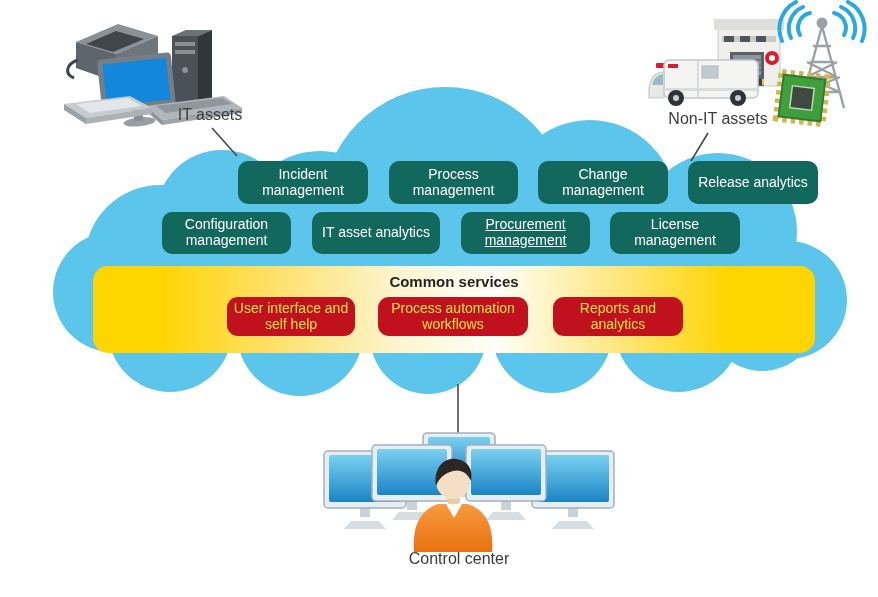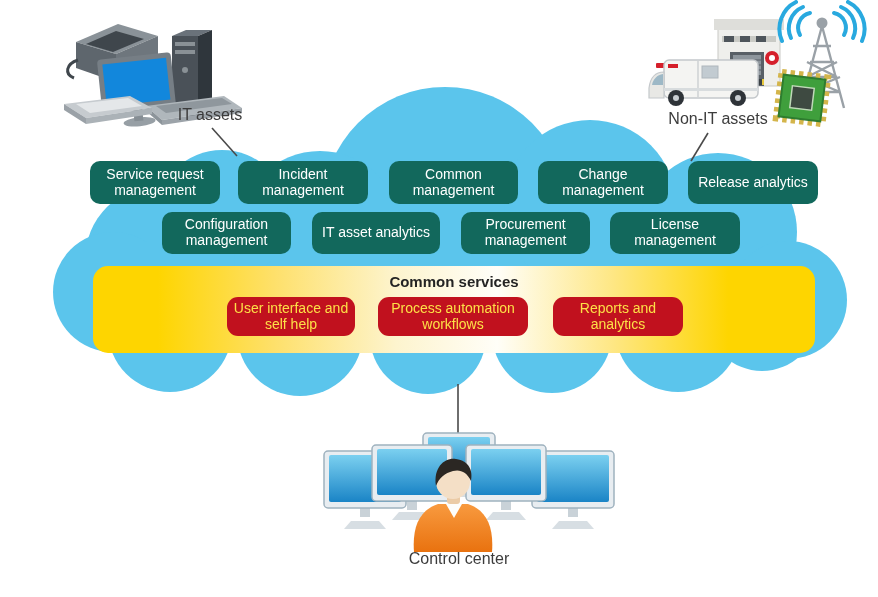--- a/index.html
+++ b/index.html
@@ -207,29 +207,28 @@
         <circle cx="453" cy="482" r="17" fill="#f4dfc6"></circle>
         <path d="M436,486 C433,466 446,457 456,459 C469,461 473,470 471,481 C467,472 460,469 453,471 C445,473 439,478 436,486 Z" fill="#2b2723"></path>
       </g>
     </g>
   </svg>
 
   <div class="diagram-label" style="left:160px;top:106px;width:100px;">IT assets</div>
   <div class="diagram-label" style="left:662px;top:110px;width:112px;">Non-IT assets</div>
   <div class="diagram-label" style="left:399px;top:550px;width:120px;">Control center</div>
 
-  <div class="module" style="left:90px;top:161px;width:130px;">Service request management</div>
   <div class="module" style="left:238px;top:161px;width:130px;">Incident management</div>
-  <div class="module" style="left:389px;top:161px;width:129px;">Common management</div>
+  <div class="module" style="left:389px;top:161px;width:129px;">Process management</div>
   <div class="module" style="left:538px;top:161px;width:130px;">Change management</div>
   <div class="module" style="left:688px;top:161px;width:130px;">Release analytics</div>
 
   <div class="module row2" style="left:162px;top:212px;width:129px;">Configuration management</div>
   <div class="module row2" style="left:312px;top:212px;width:128px;">IT asset analytics</div>
-  <div class="module row2" style="left:461px;top:212px;width:129px;">Procurement management</div>
+  <div class="module row2" style="left:461px;top:212px;width:129px;text-decoration:underline;">Procurement management</div>
   <div class="module row2" style="left:610px;top:212px;width:130px;">License management</div>
 
   <div class="band">
     <div class="band-title">Common services</div>
     <div class="service" style="left:134px;width:128px;">User interface and self help</div>
     <div class="service" style="left:285px;width:150px;">Process automation workflows</div>
     <div class="service" style="left:460px;width:130px;">Reports and analytics</div>
   </div>
 
 </div>

